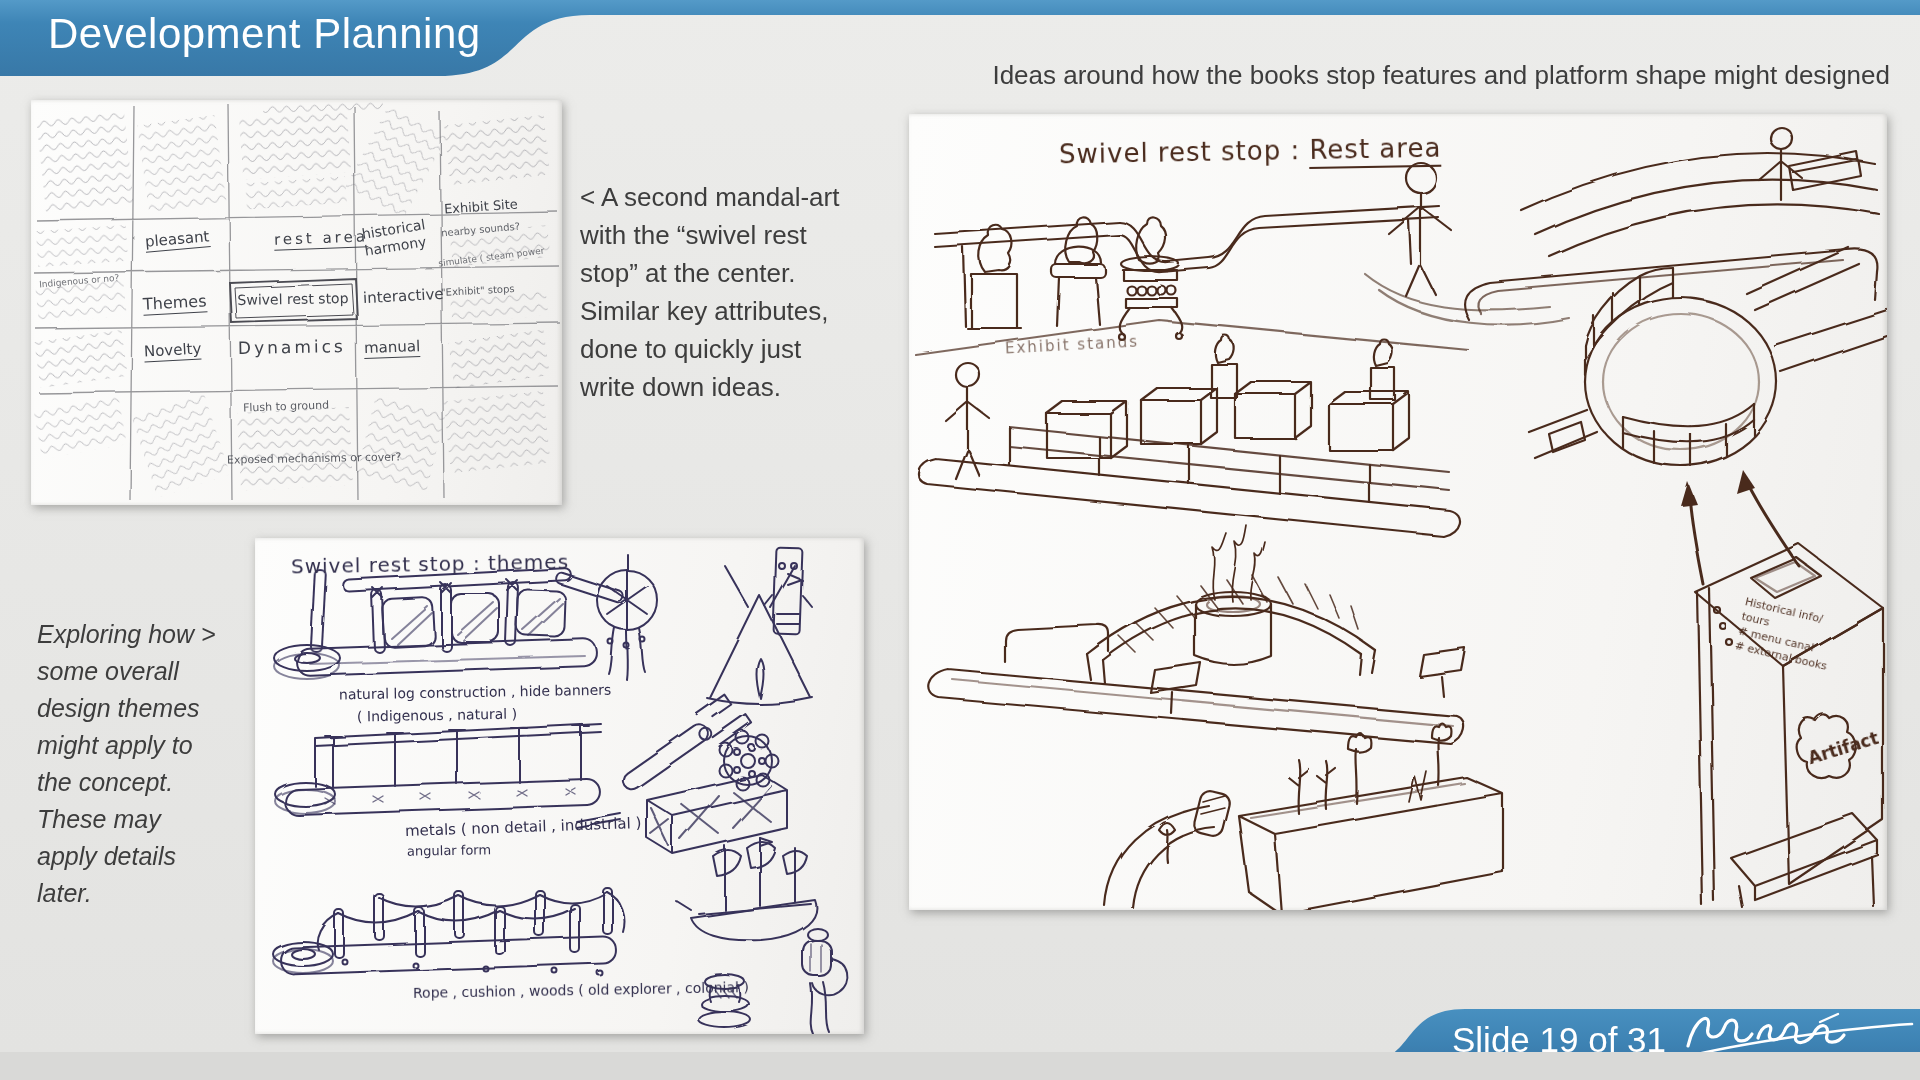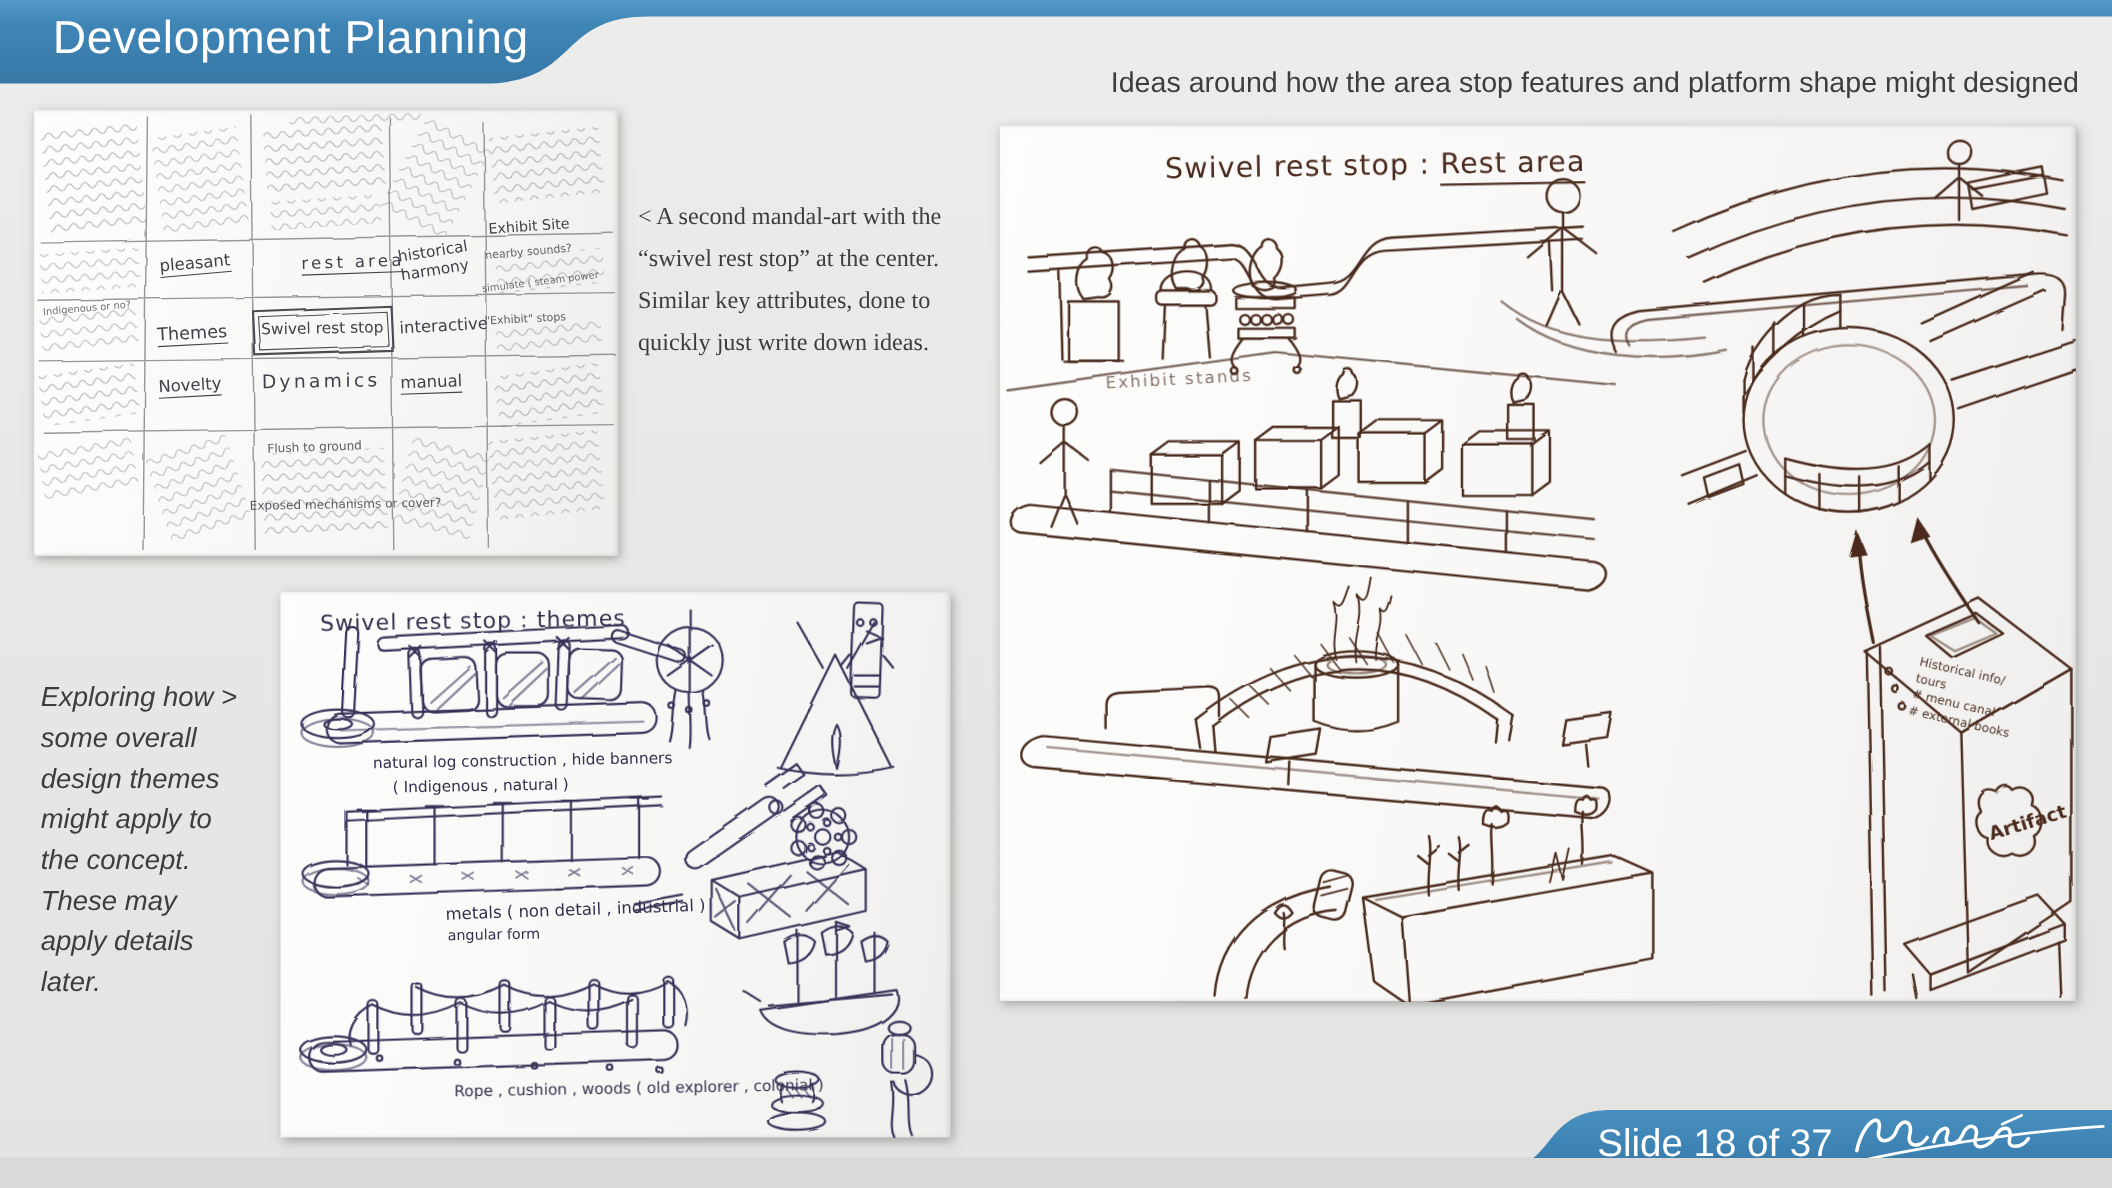--- a/index.html
+++ b/index.html
@@ -9,21 +9,21 @@
   .abs{position:absolute;}
   
   #header-svg{left:0;top:0;}
   #slide-title{left:48px;top:10px;color:#ffffff;font-size:42px;font-weight:400;letter-spacing:.5px;}
   #footer-svg{left:0;top:1000px;}
   #slide-number{left:1452px;top:1020px;color:#ffffff;font-size:35px;font-weight:400;}
   #signature-svg{left:1676px;top:1002px;}
   
   .slide-text{color:#3d3d3d;}
   #cap-top-right{top:60px;right:30px;width:1000px;text-align:right;font-size:26px;}
-  #note-mandala{left:580px;top:178px;width:282px;font-size:22px;line-height:38px;font-family:Liberation Serif, serif;}
+  #note-mandala{left:580px;top:178px;width:282px;font-size:26px;line-height:38px;}
   #note-themes{left:37px;top:616px;width:182px;font-size:25px;line-height:37px;font-style:italic;}
   
   .paper{background:linear-gradient(100deg,#fdfdfc,#f6f5f3 70%,#efeeec);
          box-shadow:2px 3px 9px rgba(110,110,108,.55), inset -2px 0 4px rgba(160,160,158,.35);}
   #mandala-panel{left:31px;top:100px;width:531px;height:405px;}
   #themes-panel{left:255px;top:538px;width:609px;height:496px;}
   #rest-panel{left:909px;top:114px;width:978px;height:796px;}
   
   .hw{position:absolute;font-family:"DejaVu Sans",sans-serif;white-space:nowrap;}
   .pencil{color:#3f424a;}
@@ -72,21 +72,21 @@
       <linearGradient id="hg" x1="0" y1="0" x2="0" y2="1">
         <stop offset="0" stop-color="#549ac8"></stop>
         <stop offset="0.3" stop-color="#3e85b6"></stop>
         <stop offset="1" stop-color="#3878a7"></stop>
       </linearGradient>
     </defs>
     <path d="M0,0 H1920 V15 H590 C505,15 528,76 438,76 H0 Z" fill="url(#hg)"></path>
   </svg>
   <div id="slide-title" class="abs">Development Planning</div>
 
-  <div id="cap-top-right" class="abs slide-text">Ideas around how the area stop features and platform shape might designed</div>
+  <div id="cap-top-right" class="abs slide-text">Ideas around how the books stop features and platform shape might designed</div>
 
   <div id="mandala-panel" class="abs paper">
     <svg width="531" height="405" viewBox="0 0 531 405">
       <defs>
         <pattern id="sq" width="42" height="12" patternUnits="userSpaceOnUse">
           <path d="M0,8 q3.5,-6 7,0 q3.5,5 7,0 q3.5,-6 7,0 q3.5,5 7,0 q3.5,-6 7,0 q3.5,5 7,0" stroke="#70707a" stroke-width="0.9" fill="none"></path>
         </pattern>
         <filter id="mf" x="-5%" y="-5%" width="110%" height="110%">
           <feTurbulence type="fractalNoise" baseFrequency="0.02" numOctaves="2" seed="3" result="n"></feTurbulence>
           <feDisplacementMap in="SourceGraphic" in2="n" scale="4"></feDisplacementMap>
@@ -428,21 +428,21 @@
     <defs>
       <linearGradient id="fg" x1="0" y1="0" x2="0" y2="1">
         <stop offset="0" stop-color="#4890c0"></stop>
         <stop offset="0.5" stop-color="#3d82b3"></stop>
         <stop offset="1" stop-color="#376f9d"></stop>
       </linearGradient>
     </defs>
     <path d="M0,80 V65 H1355 C1418,65 1398,9 1465,9 H1920 V80 Z" fill="url(#fg)"></path>
     <rect x="0" y="74" width="1920" height="6" fill="#2e6490" opacity=".55"></rect>
   </svg>
-  <div id="slide-number" class="abs">Slide 18 of 37</div>
+  <div id="slide-number" class="abs">Slide 19 of 31</div>
   <svg id="signature-svg" class="abs" width="240" height="66" viewBox="0 0 240 66">
     <g stroke="#ffffff" fill="none" stroke-linecap="round">
       <path d="M12,44 C18,16 36,8 32,26 C29,38 44,38 48,26 C52,14 64,16 60,30 C57,41 70,42 76,32 M82,36 C86,22 98,20 94,30 C90,41 104,40 108,30 C112,18 124,20 120,32 C116,45 132,42 138,31 C144,20 154,22 151,33 C148,43 162,42 168,33" stroke-width="3.2"></path>
       <path d="M4,56 C70,40 170,26 236,22" stroke-width="2.6"></path>
       <path d="M144,20 L162,12" stroke-width="2.4"></path>
     </g>
   </svg>
 
 </div>
 

